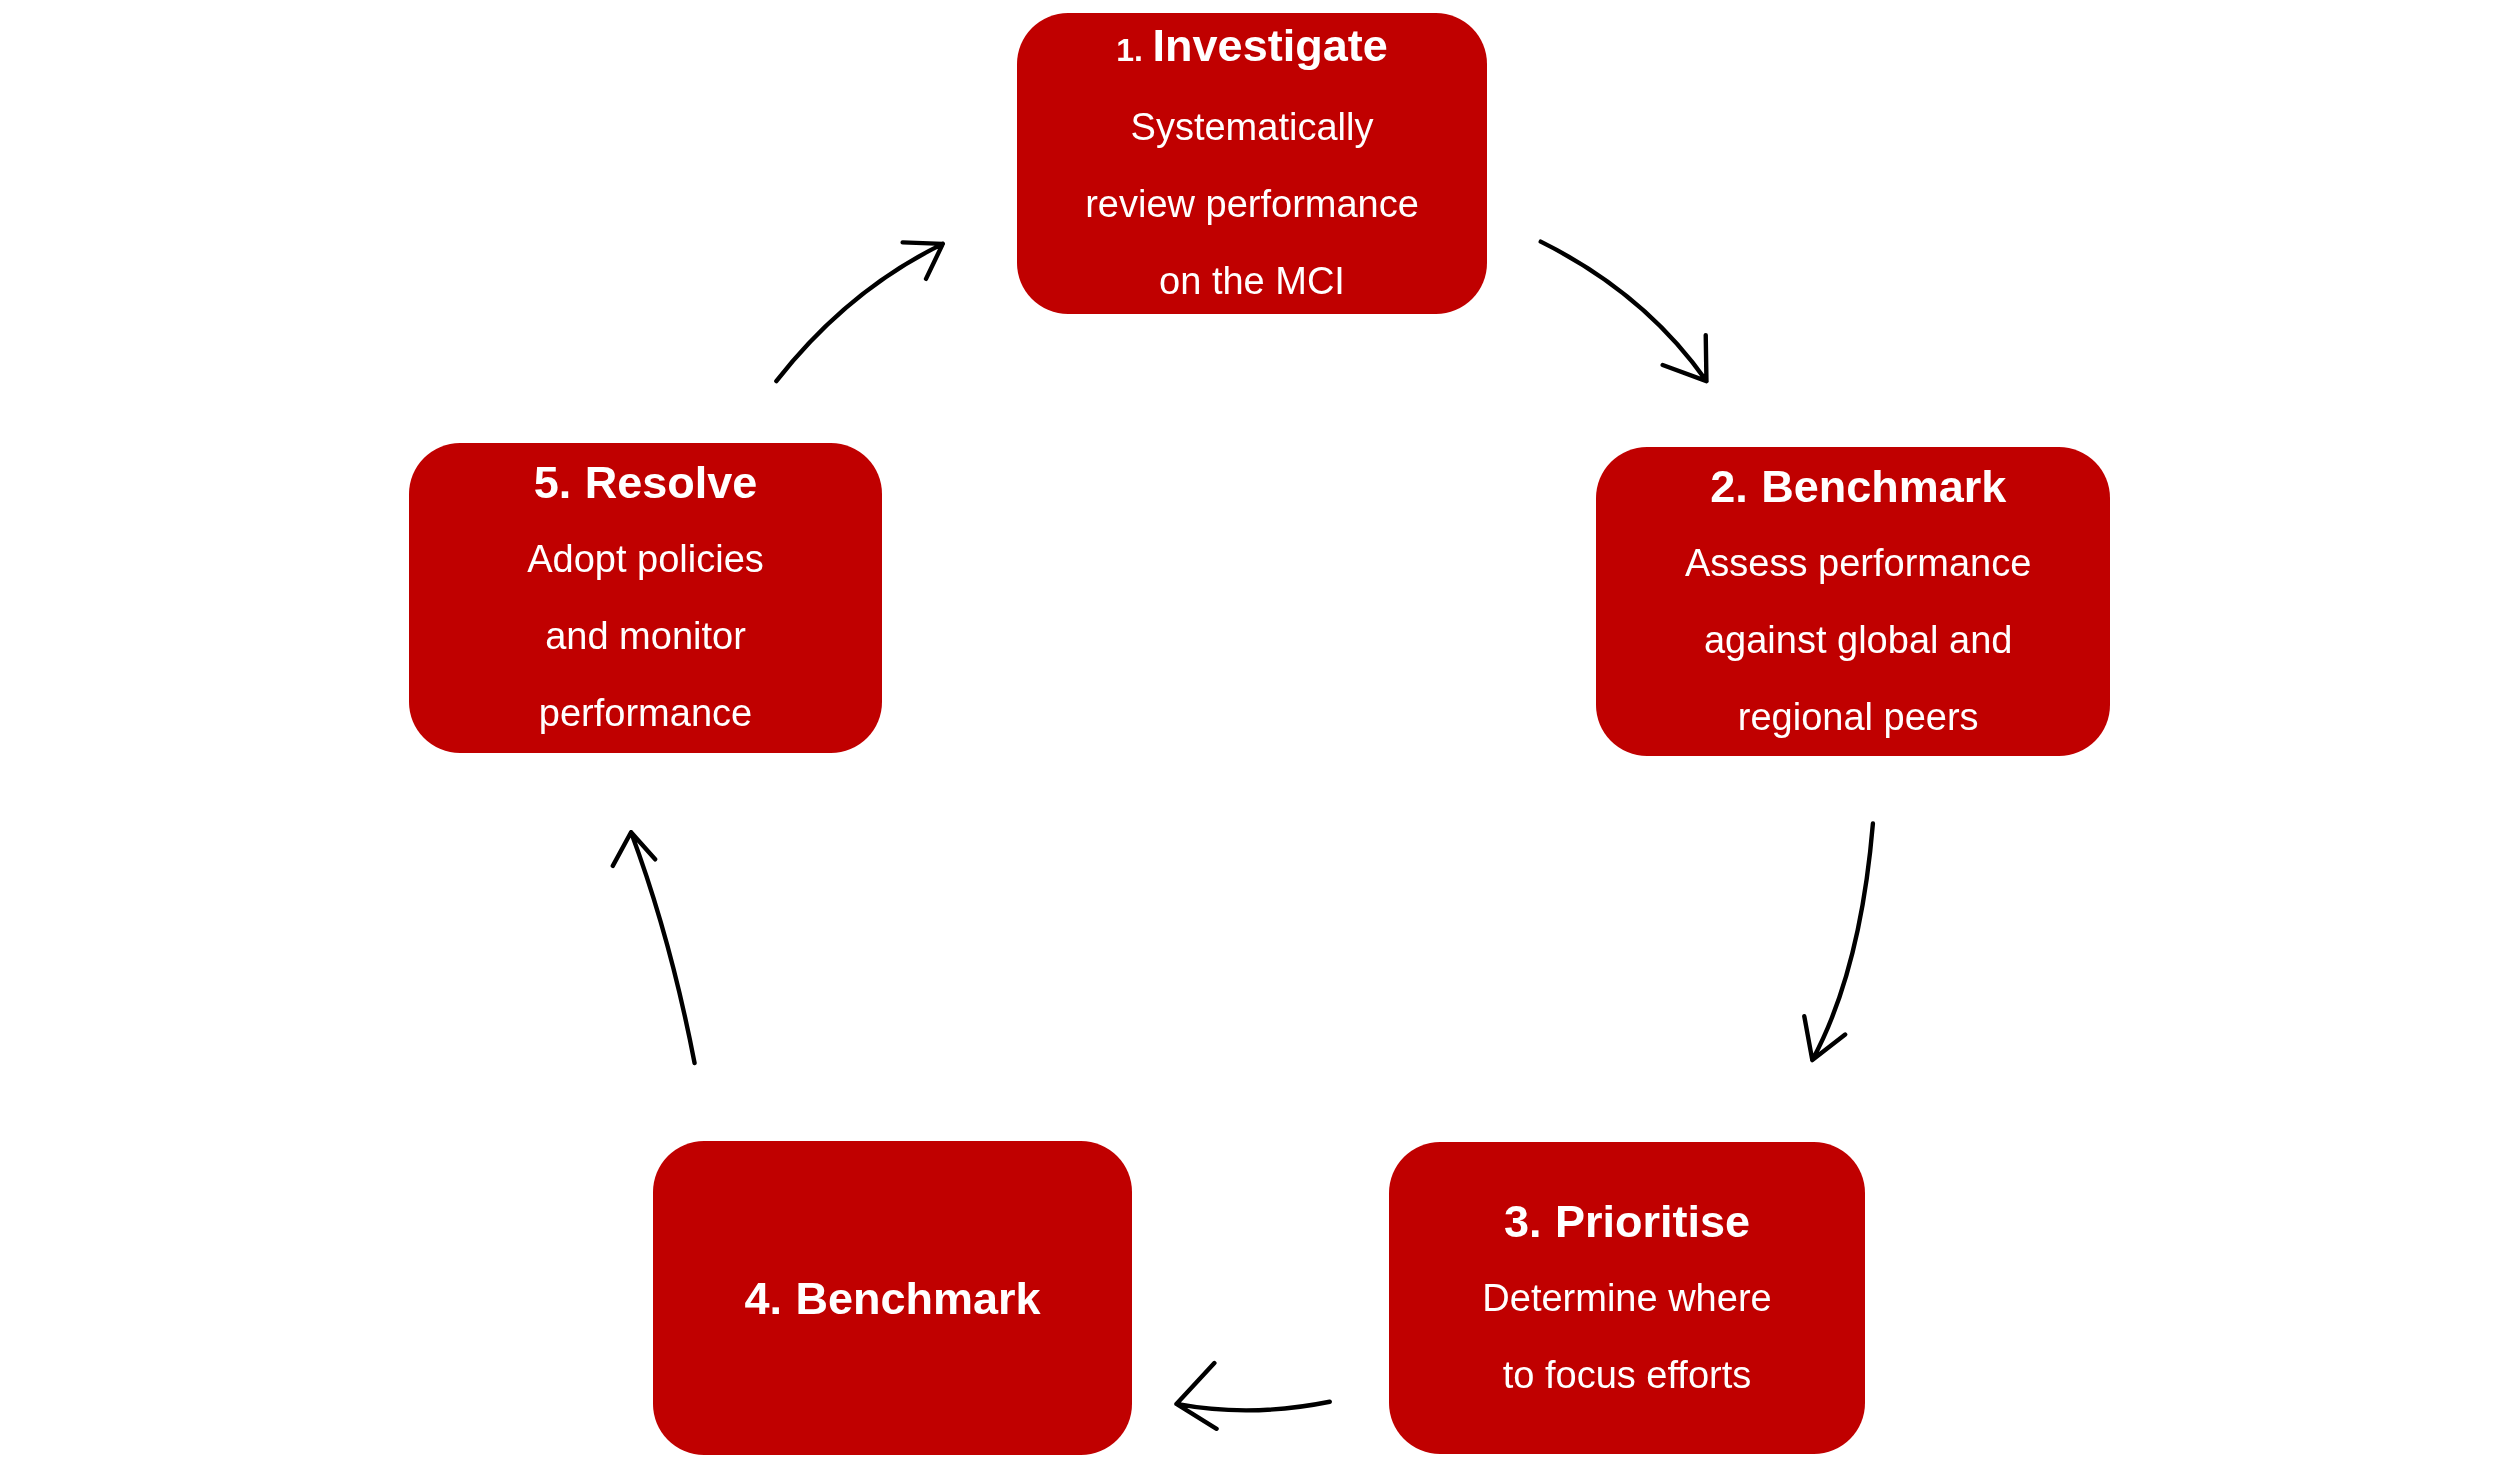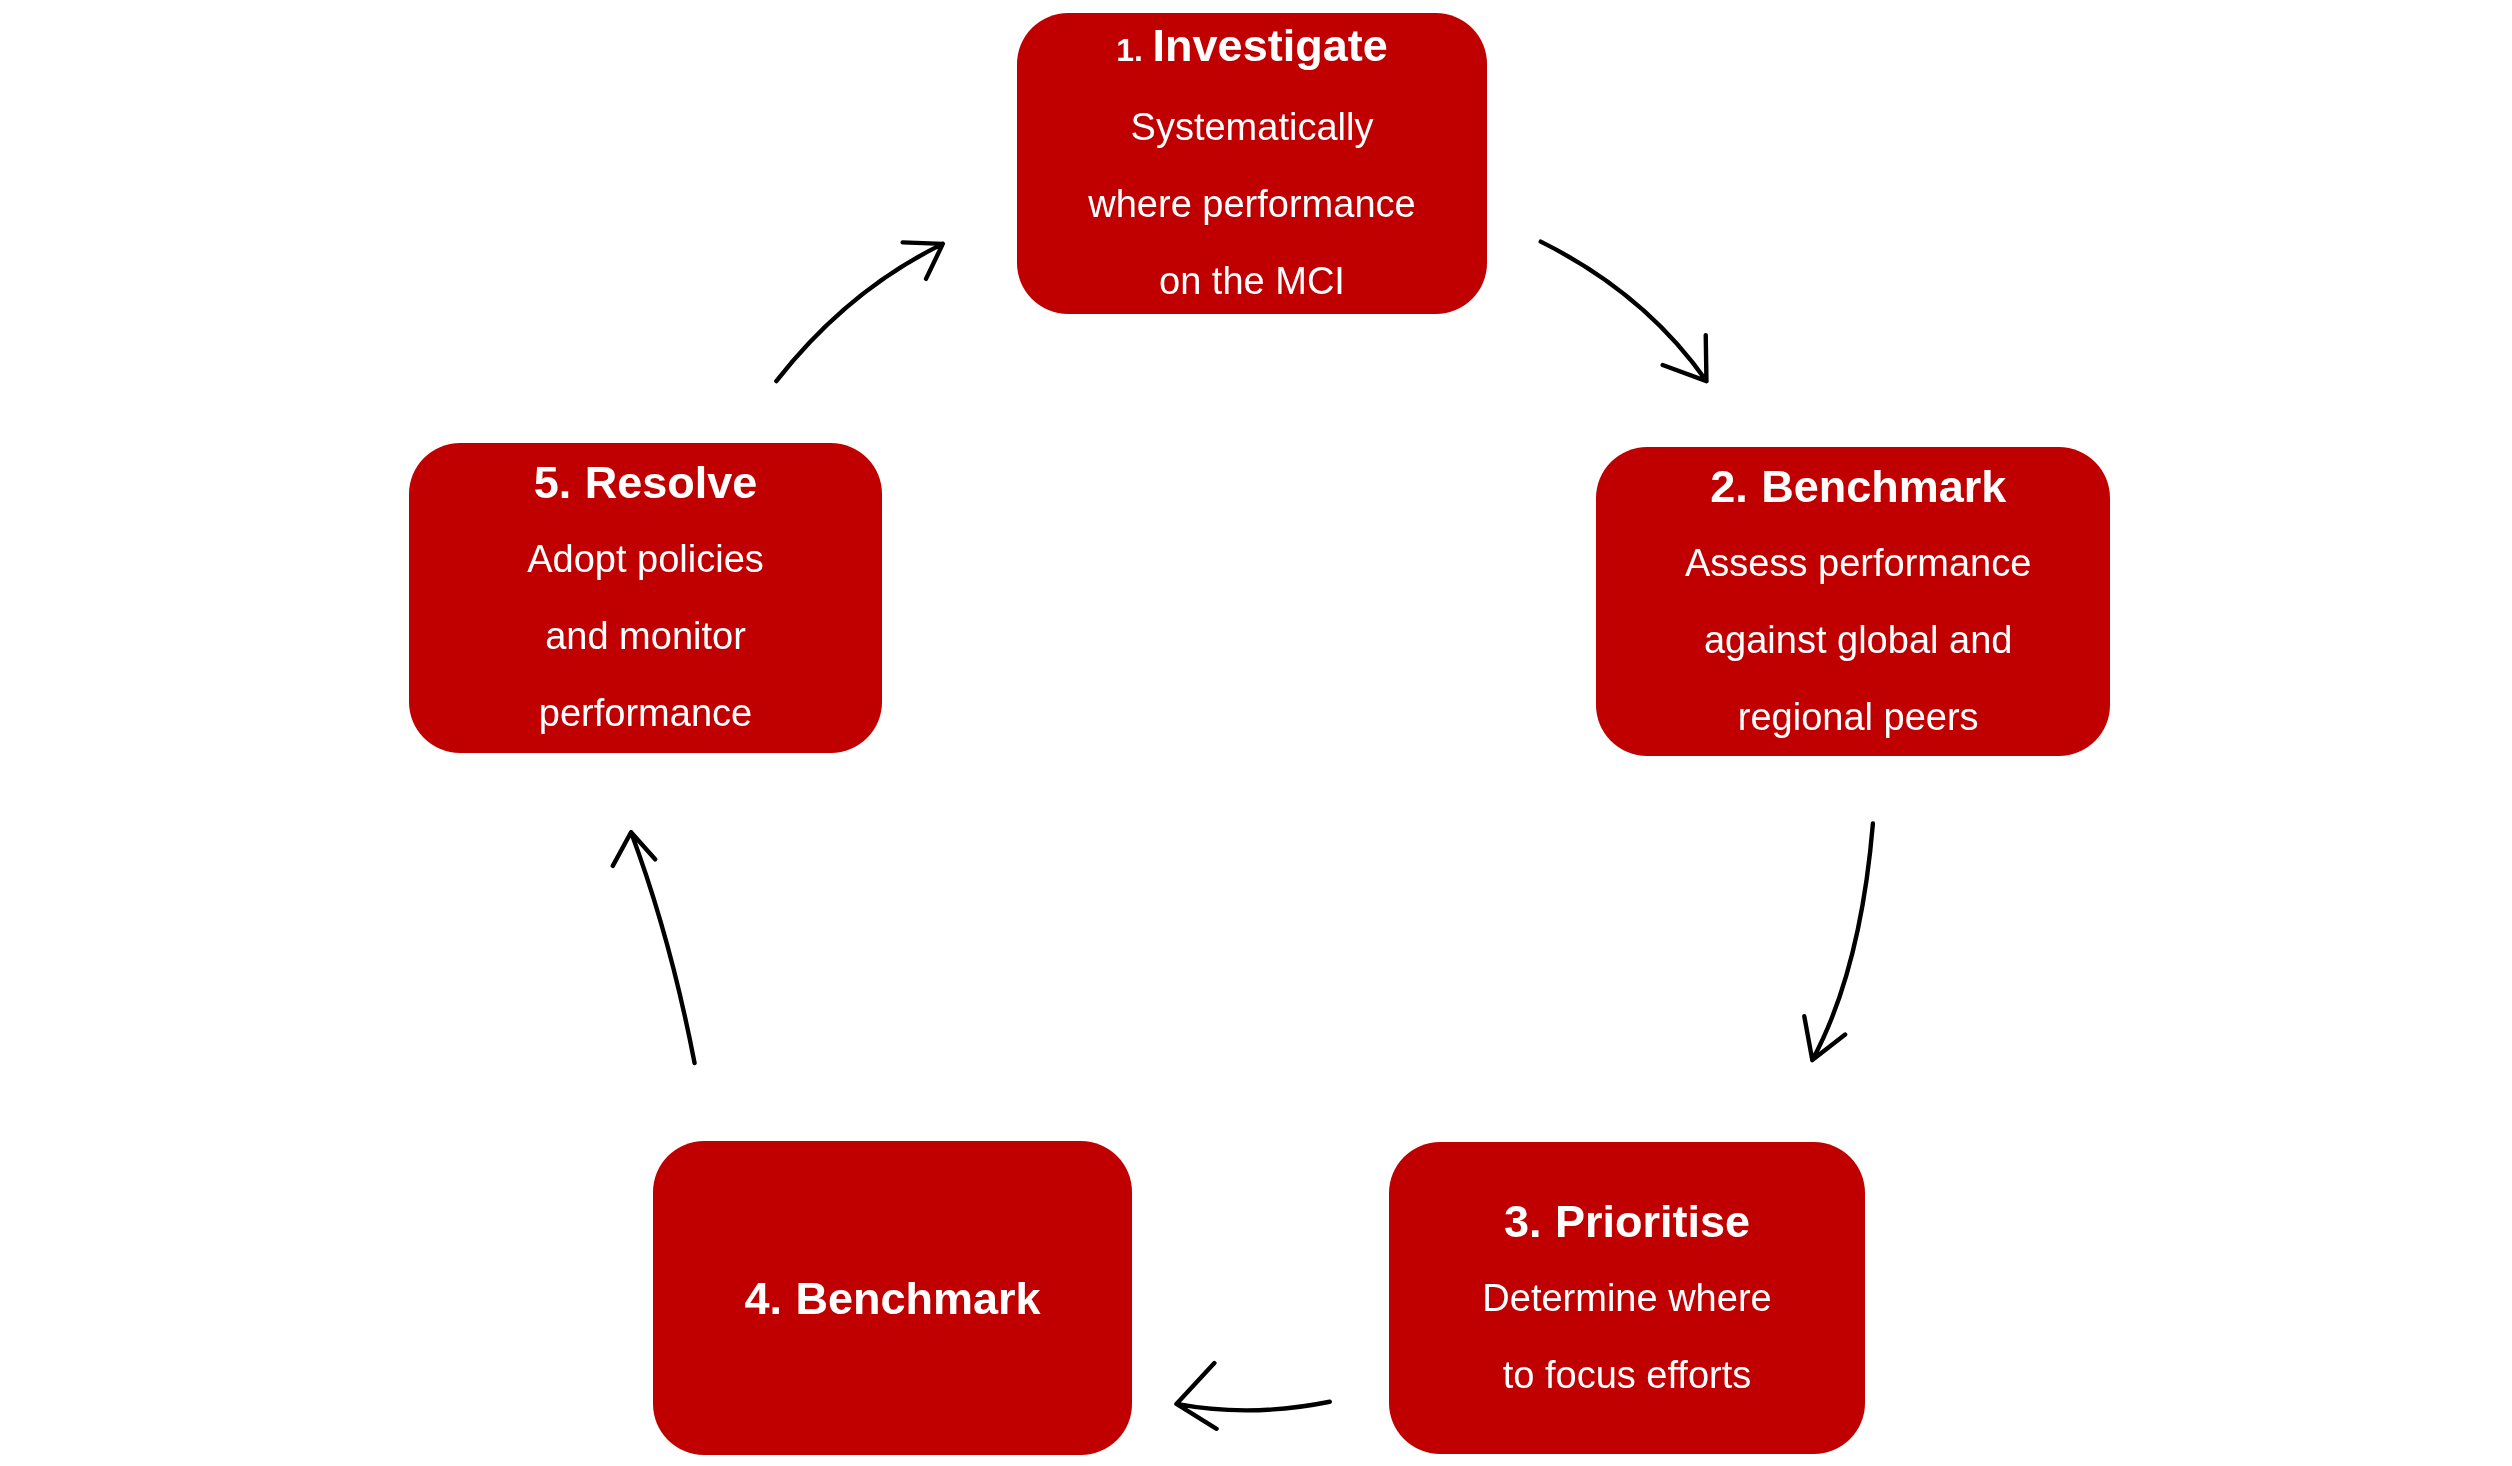--- a/index.html
+++ b/index.html
@@ -86,21 +86,21 @@
       <path d="M1821 1920 Q1712 1942 1611 1923 M1611 1923 L1663 1867 M1611 1923 L1666 1957"></path>
     </g>
     <g>
       <path d="M951 1456 Q918 1285 864 1140 M864 1140 L839 1186 M864 1140 L897 1177"></path>
     </g>
   </svg>
 
   <section class="step step--investigate">
     <h2 class="title"><span class="num">1.</span><span class="word">Investigate</span></h2>
     <p class="desc">Systematically
-where performance
+review performance
 on the MCI</p>
   </section>
 
   <section class="step step--benchmark">
     <h2 class="title"><span class="num">2.</span><span class="word">Benchmark</span></h2>
     <p class="desc">Assess performance
 against global and
 regional peers</p>
   </section>
 

